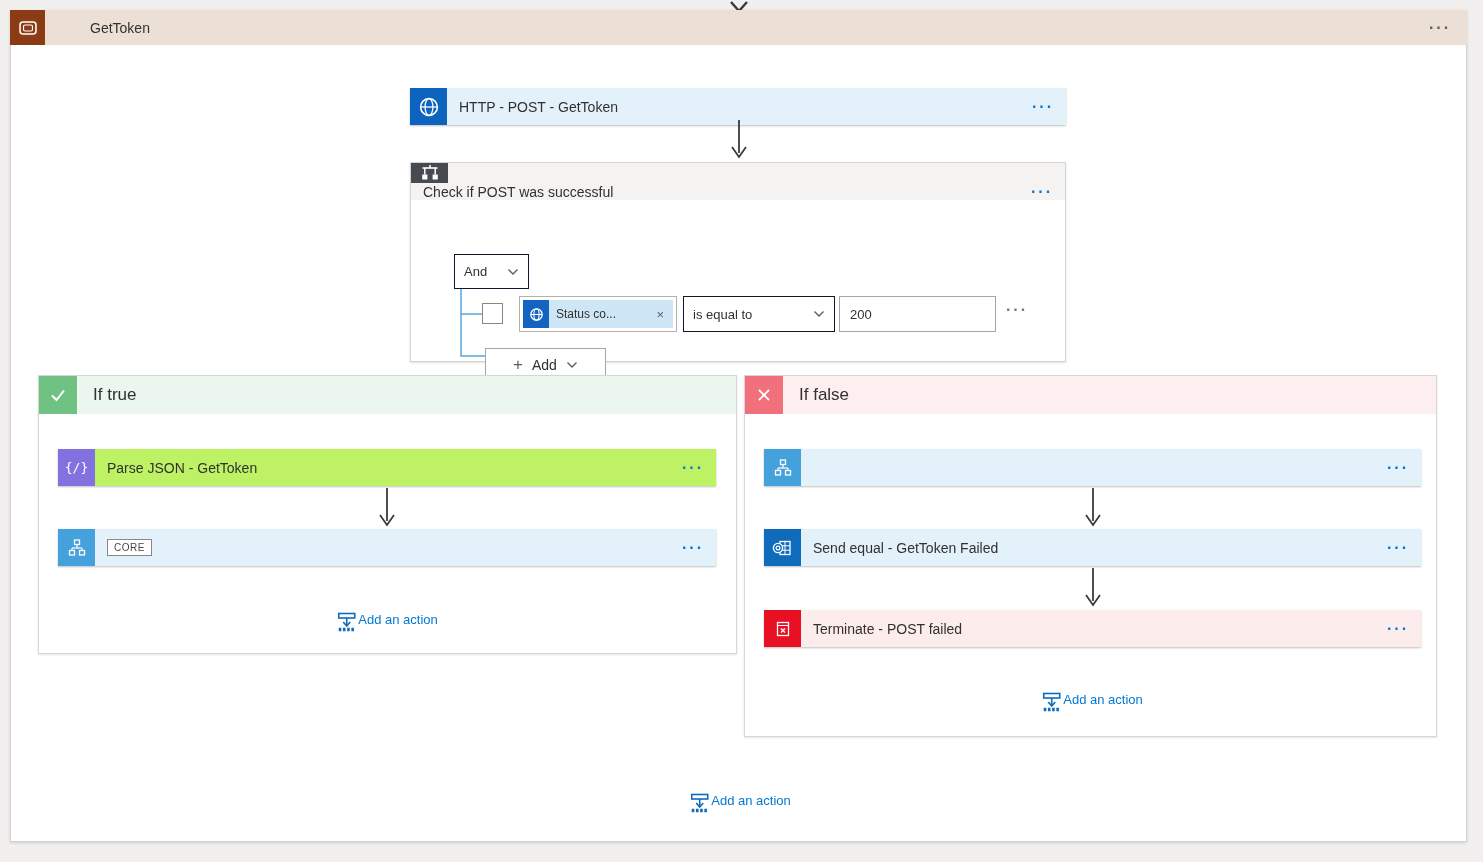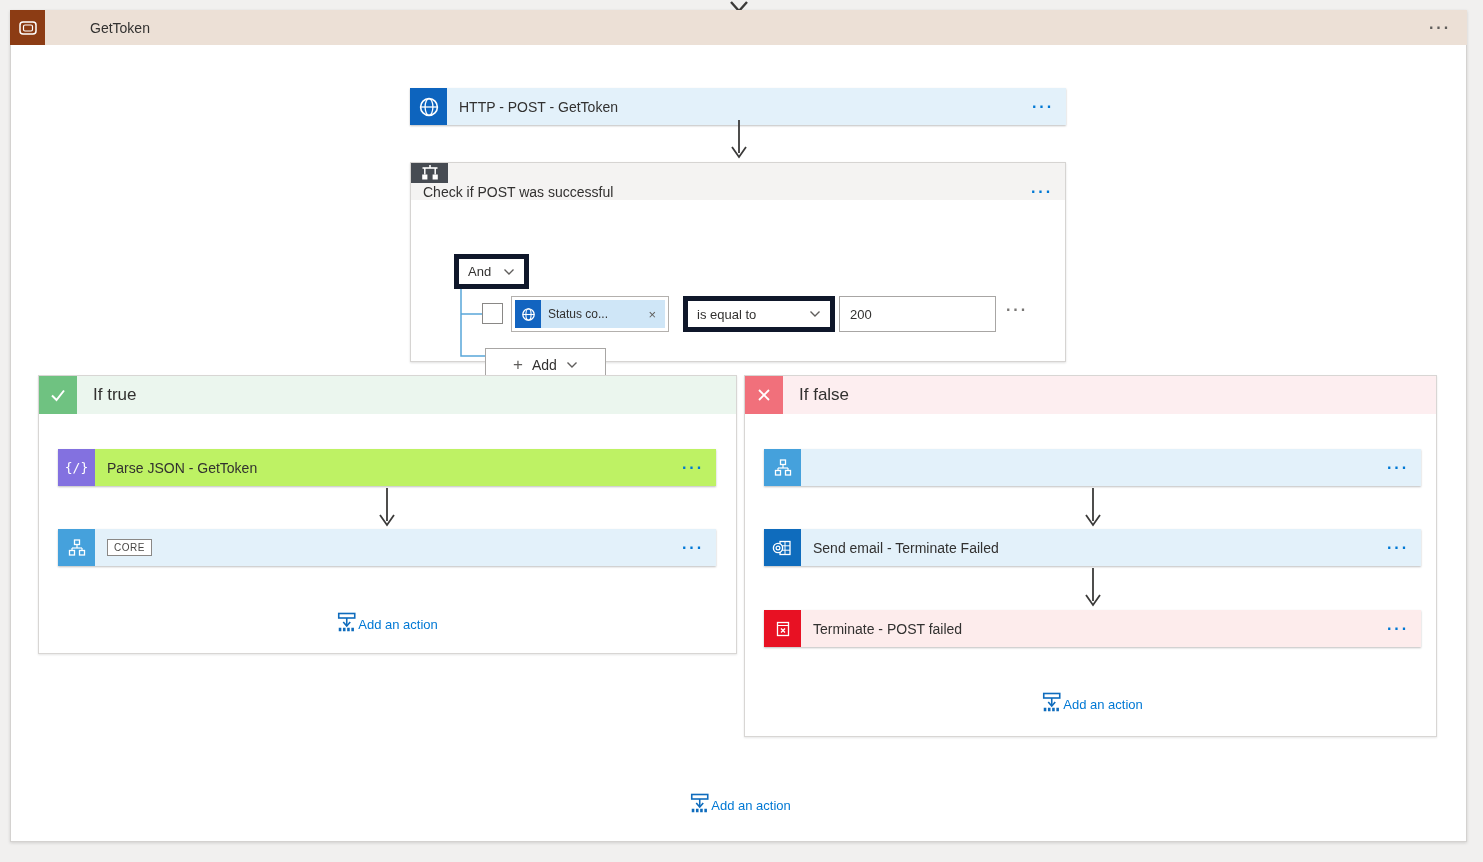--- a/index.html
+++ b/index.html
@@ -31,29 +31,29 @@
   .bar-purple { background: #bef264; }
   .bar-red    { background: #fdecec; }
 
   
   .condition-card { left: 410px; top: 162px; width: 656px; height: 200px; background: #fff;
     border: 1px solid #d6d4d2; box-shadow: 0 1px 2px rgba(0,0,0,.12); }
   .condition-header { display: flex; align-items: stretch; height: 37px; background: #f4f3f2; cursor: pointer; flex-direction: column; }
   .condition-body { position: relative; height: 162px; }
 
   .dropdown { display: flex; align-items: center; justify-content: space-between;
-    border: 5px solid #0f172a; background: #fff; padding: 0 9px; gap: 8px;
+    border: 1px solid #0f172a; background: #fff; padding: 0 9px; gap: 8px;
     font-size: 13px; color: #323130; cursor: pointer; }
   .and-dropdown { left: 43px; top: 54px; width: 75px; height: 35px; }
   .op-dropdown { left: 272px; top: 96px; width: 152px; height: 36px; }
 
   .checkbox { left: 71px; top: 103px; width: 21px; height: 21px; background: #fff;
     border: 1px solid #8a8886; cursor: pointer; }
 
-  .field-box { left: 100px; top: 96px; width: 158px; height: 36px; border: 1px solid #b3b0ad;
+  .field-box { left: 108px; top: 96px; width: 158px; height: 36px; border: 1px solid #b3b0ad;
     background: #fff; display: flex; align-items: center; padding: 3px; cursor: pointer; }
   .token { flex: 1; height: 100%; background: #cfe6f7; display: flex; align-items: center; gap: 7px; padding-right: 7px; }
   .token-icon { width: 26px; height: 100%; background: #1264c0; flex: none;
     display: flex; align-items: center; justify-content: center; }
   .token-label { flex: 1; font-size: 12px; color: #323130; white-space: nowrap; overflow: hidden; }
   .token-close { color: #605e5c; font-size: 13px; cursor: pointer; padding: 0 2px; }
 
   .value-input { left: 428px; top: 96px; width: 157px; height: 36px; border: 1px solid #a8a6a4;
     padding: 0 10px; font-size: 13px; color: #323130; font-family: "Liberation Sans", sans-serif; }
   .row-more { left: 595px; top: 102px; }
@@ -70,21 +70,21 @@
   .branch-false { left: 744px; top: 375px; width: 693px; height: 362px; }
   .branch-header { display: flex; align-items: stretch; height: 38px; cursor: pointer; }
   .b-icon { width: 38px; flex: none; display: flex; align-items: center; justify-content: center; }
   .b-label { flex: 1; display: flex; align-items: center; padding-left: 16px; font-size: 17px; color: #323130; }
   .hdr-green { background: #ebf6ee; }
   .hdr-pink  { background: #fdeef0; }
 
   .core-badge { border: 1px solid #8a8886; color: #484644; font-size: 10px;
     padding: 2px 6px; letter-spacing: .5px; background: #fff; }
 
-  .add-action { display: flex; align-items: flex-end; gap: 1px; cursor: pointer;
+  .add-action { display: flex; align-items: flex-start; gap: 1px; cursor: pointer;
     transform: translateX(-50%); }
   .add-action span { color: #0078d4; font-size: 13px; white-space: nowrap; }
 
   .arrow { pointer-events: none; }
   svg { display: block; }
 </style>
 </head>
 <body>
 
 <div class="canvas">
@@ -288,21 +288,21 @@
       <svg width="21" height="20">
         <rect x="8" y="3.5" width="10" height="13" fill="none" stroke="#fff" stroke-width="1.3"></rect>
         <line x1="8" y1="7.8" x2="18" y2="7.8" stroke="#fff" stroke-width="1"></line>
         <line x1="8" y1="12.2" x2="18" y2="12.2" stroke="#fff" stroke-width="1"></line>
         <line x1="13" y1="3.5" x2="13" y2="16.5" stroke="#fff" stroke-width="1"></line>
         <circle cx="6" cy="10" r="4.6" fill="#0f6cbd" stroke="#fff" stroke-width="1.4"></circle>
         <circle cx="6" cy="10" r="1.9" fill="none" stroke="#fff" stroke-width="1.2"></circle>
       </svg>
     </div>
     <div class="a-bar bar-blue">
-      <span class="a-title">Send email - Terminate Failed</span>
+      <span class="a-title">Send equal - GetToken Failed</span>
       <span class="more">···</span>
     </div>
   </div>
 
   <svg class="abs arrow" style="left:1084px;top:568px" width="18" height="41">
     <line x1="9" y1="0" x2="9" y2="33" stroke="#3b3a39" stroke-width="1.8"></line>
     <path d="M2 27 L9 37 L16 27" fill="none" stroke="#3b3a39" stroke-width="1.8"></path>
   </svg>
 
   <div class="abs action" style="left:764px;top:610px;width:657px;">

